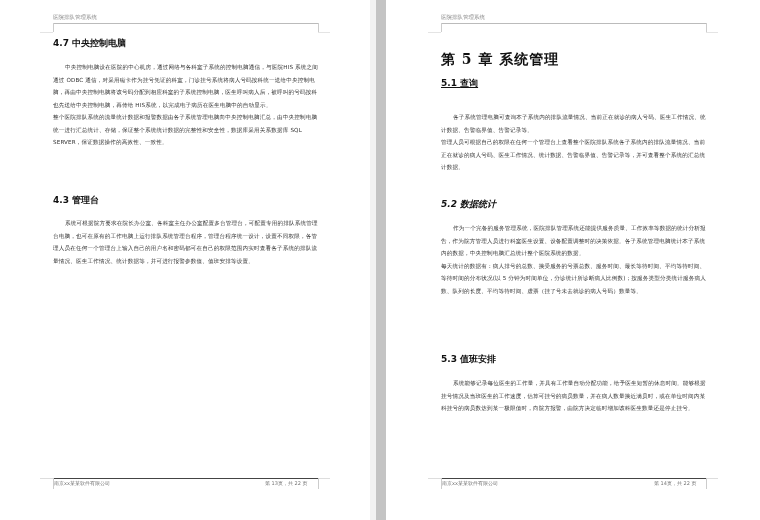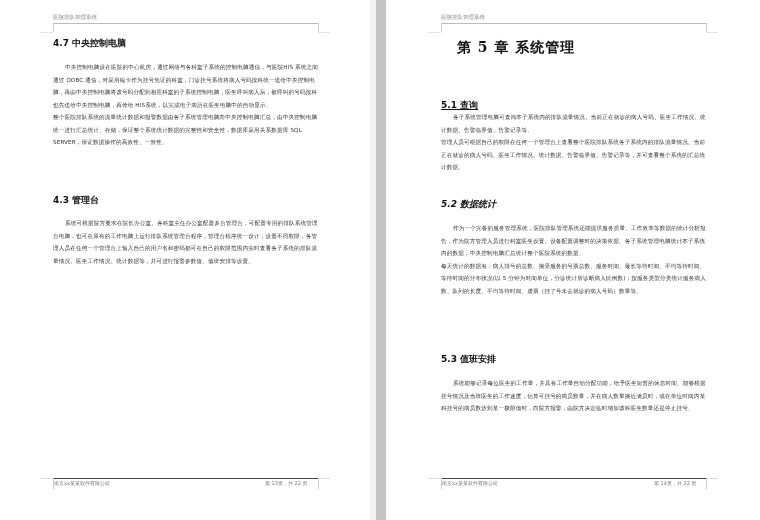--- a/index.html
+++ b/index.html
@@ -67,23 +67,23 @@
 <div class="gutter" id="gutter-b"></div>
 
 <div class="page" id="page-right">
   <div class="hdr-text" style="left:55px;">医院排队管理系统</div>
   <div class="hdr-line" style="left:55px;width:265px;"></div>
   <div class="hdr-tick" style="left:55px;"></div>
   <div class="hdr-tick" style="left:320px;"></div>
   <div class="hdr-outer" style="left:42px;width:13px;"></div>
   <div class="hdr-outer" style="left:320px;width:12px;"></div>
 
-  <div class="h1" style="left:55px;top:39px;margin-left:16px;">第 5 章  系统管理</div>
+  <div class="h1" style="left:55px;top:51px;">第 5 章  系统管理</div>
 
-  <div class="h2" style="left:55px;top:99px;text-decoration:underline;">
+  <div class="h2" style="left:55px;top:77px;text-decoration:underline;">
     <span class="num">5.1</span>
     <span>查询</span>
   </div>
   <div class="para" style="left:55px;top:111px;width:266px;text-indent:12px;">
     <p>各子系统管理电脑可查询本子系统内的排队流量情况、当前正在就诊的病人号码、医生工作情况、统计数据、告警临界值、告警记录等。</p>
     <p style="text-indent:0;">管理人员可根据自己的权限在任何一个管理台上查看整个医院排队系统各子系统内的排队流量情况、当前正在就诊的病人号码、医生工作情况、统计数据、告警临界值、告警记录等，并可查看整个系统的汇总统计数据。</p>
   </div>
 
   <div class="h2" style="left:55px;top:198px;font-style:italic;">
     <span class="num">5.2</span>

